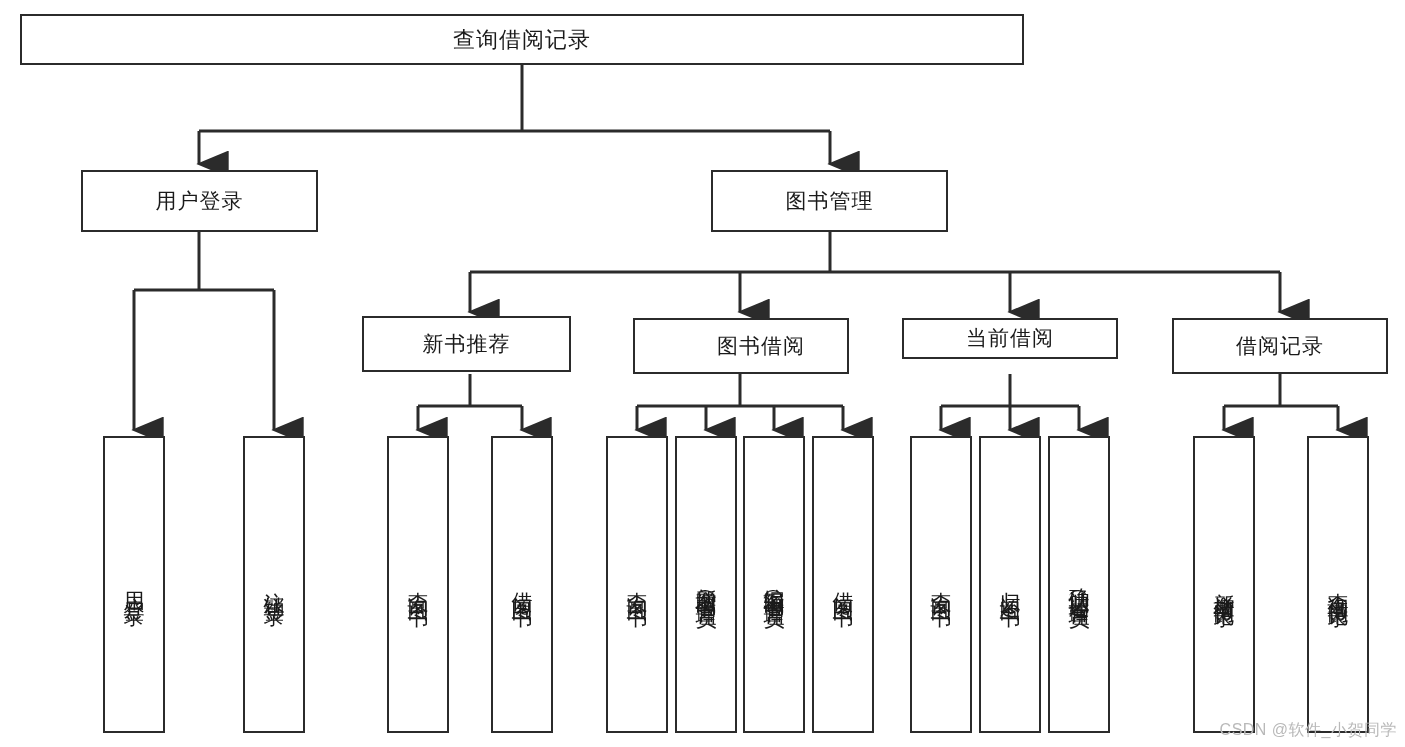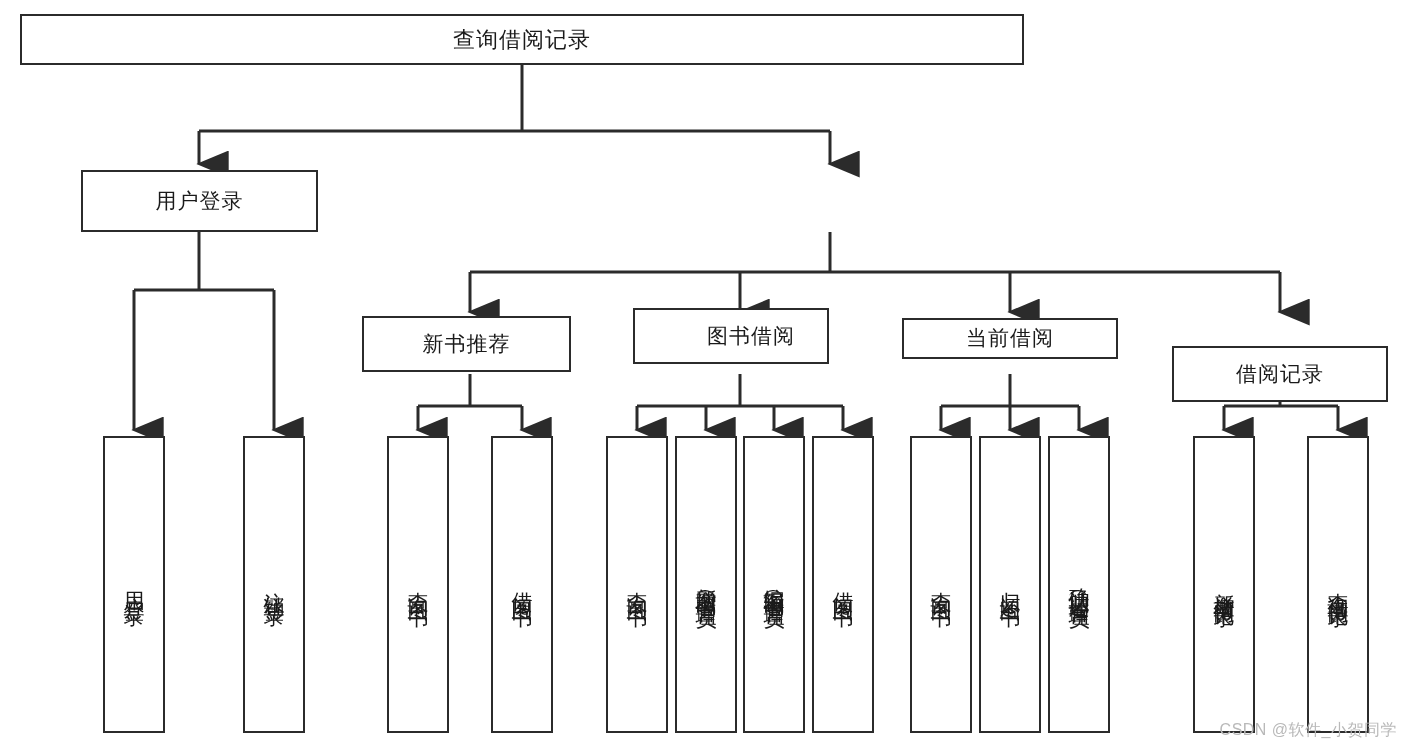--- a/index.html
+++ b/index.html
@@ -135,34 +135,37 @@
   </svg>
 
   <div class="node horiz root" style="left:20px; top:14px; width:1004px; height:51px;">
     <span class="label">查询借阅记录</span>
   </div>
 
   <div class="node horiz" style="left:81px; top:170px; width:237px; height:62px;">
     <span class="label">用户登录</span>
   </div>
 
+  <div class="node horiz" style="left:711px; top:170px; width:237px; height:62px;">
+    <span class="label">图书管理</span>
+  </div>
 
   <div class="node horiz" style="left:362px; top:316px; width:209px; height:56px;">
     <span class="label">新书推荐</span>
   </div>
 
-  <div class="node horiz" style="left:633px; top:308px; width:196px; height:56px;padding-left:40px;">
+  <div class="node horiz" style="left:633px; top:318px; width:216px; height:56px;padding-left:40px;">
     <span class="label">图书借阅</span>
   </div>
 
   <div class="node horiz" style="left:902px; top:318px; width:216px; height:41px;">
     <span class="label">当前借阅</span>
   </div>
 
-  <div class="node horiz" style="left:1172px; top:318px; width:216px; height:56px;margin-top:28px;">
+  <div class="node horiz" style="left:1172px; top:318px; width:216px; height:56px;">
     <span class="label">借阅记录</span>
   </div>
 
   <div class="node leaf" style="left:103px; top:436px; width:62px; height:297px;">
     <span class="label">用户登录</span>
   </div>
   <div class="node leaf" style="left:243px; top:436px; width:62px; height:297px;">
     <span class="label">注销登录</span>
   </div>
 

